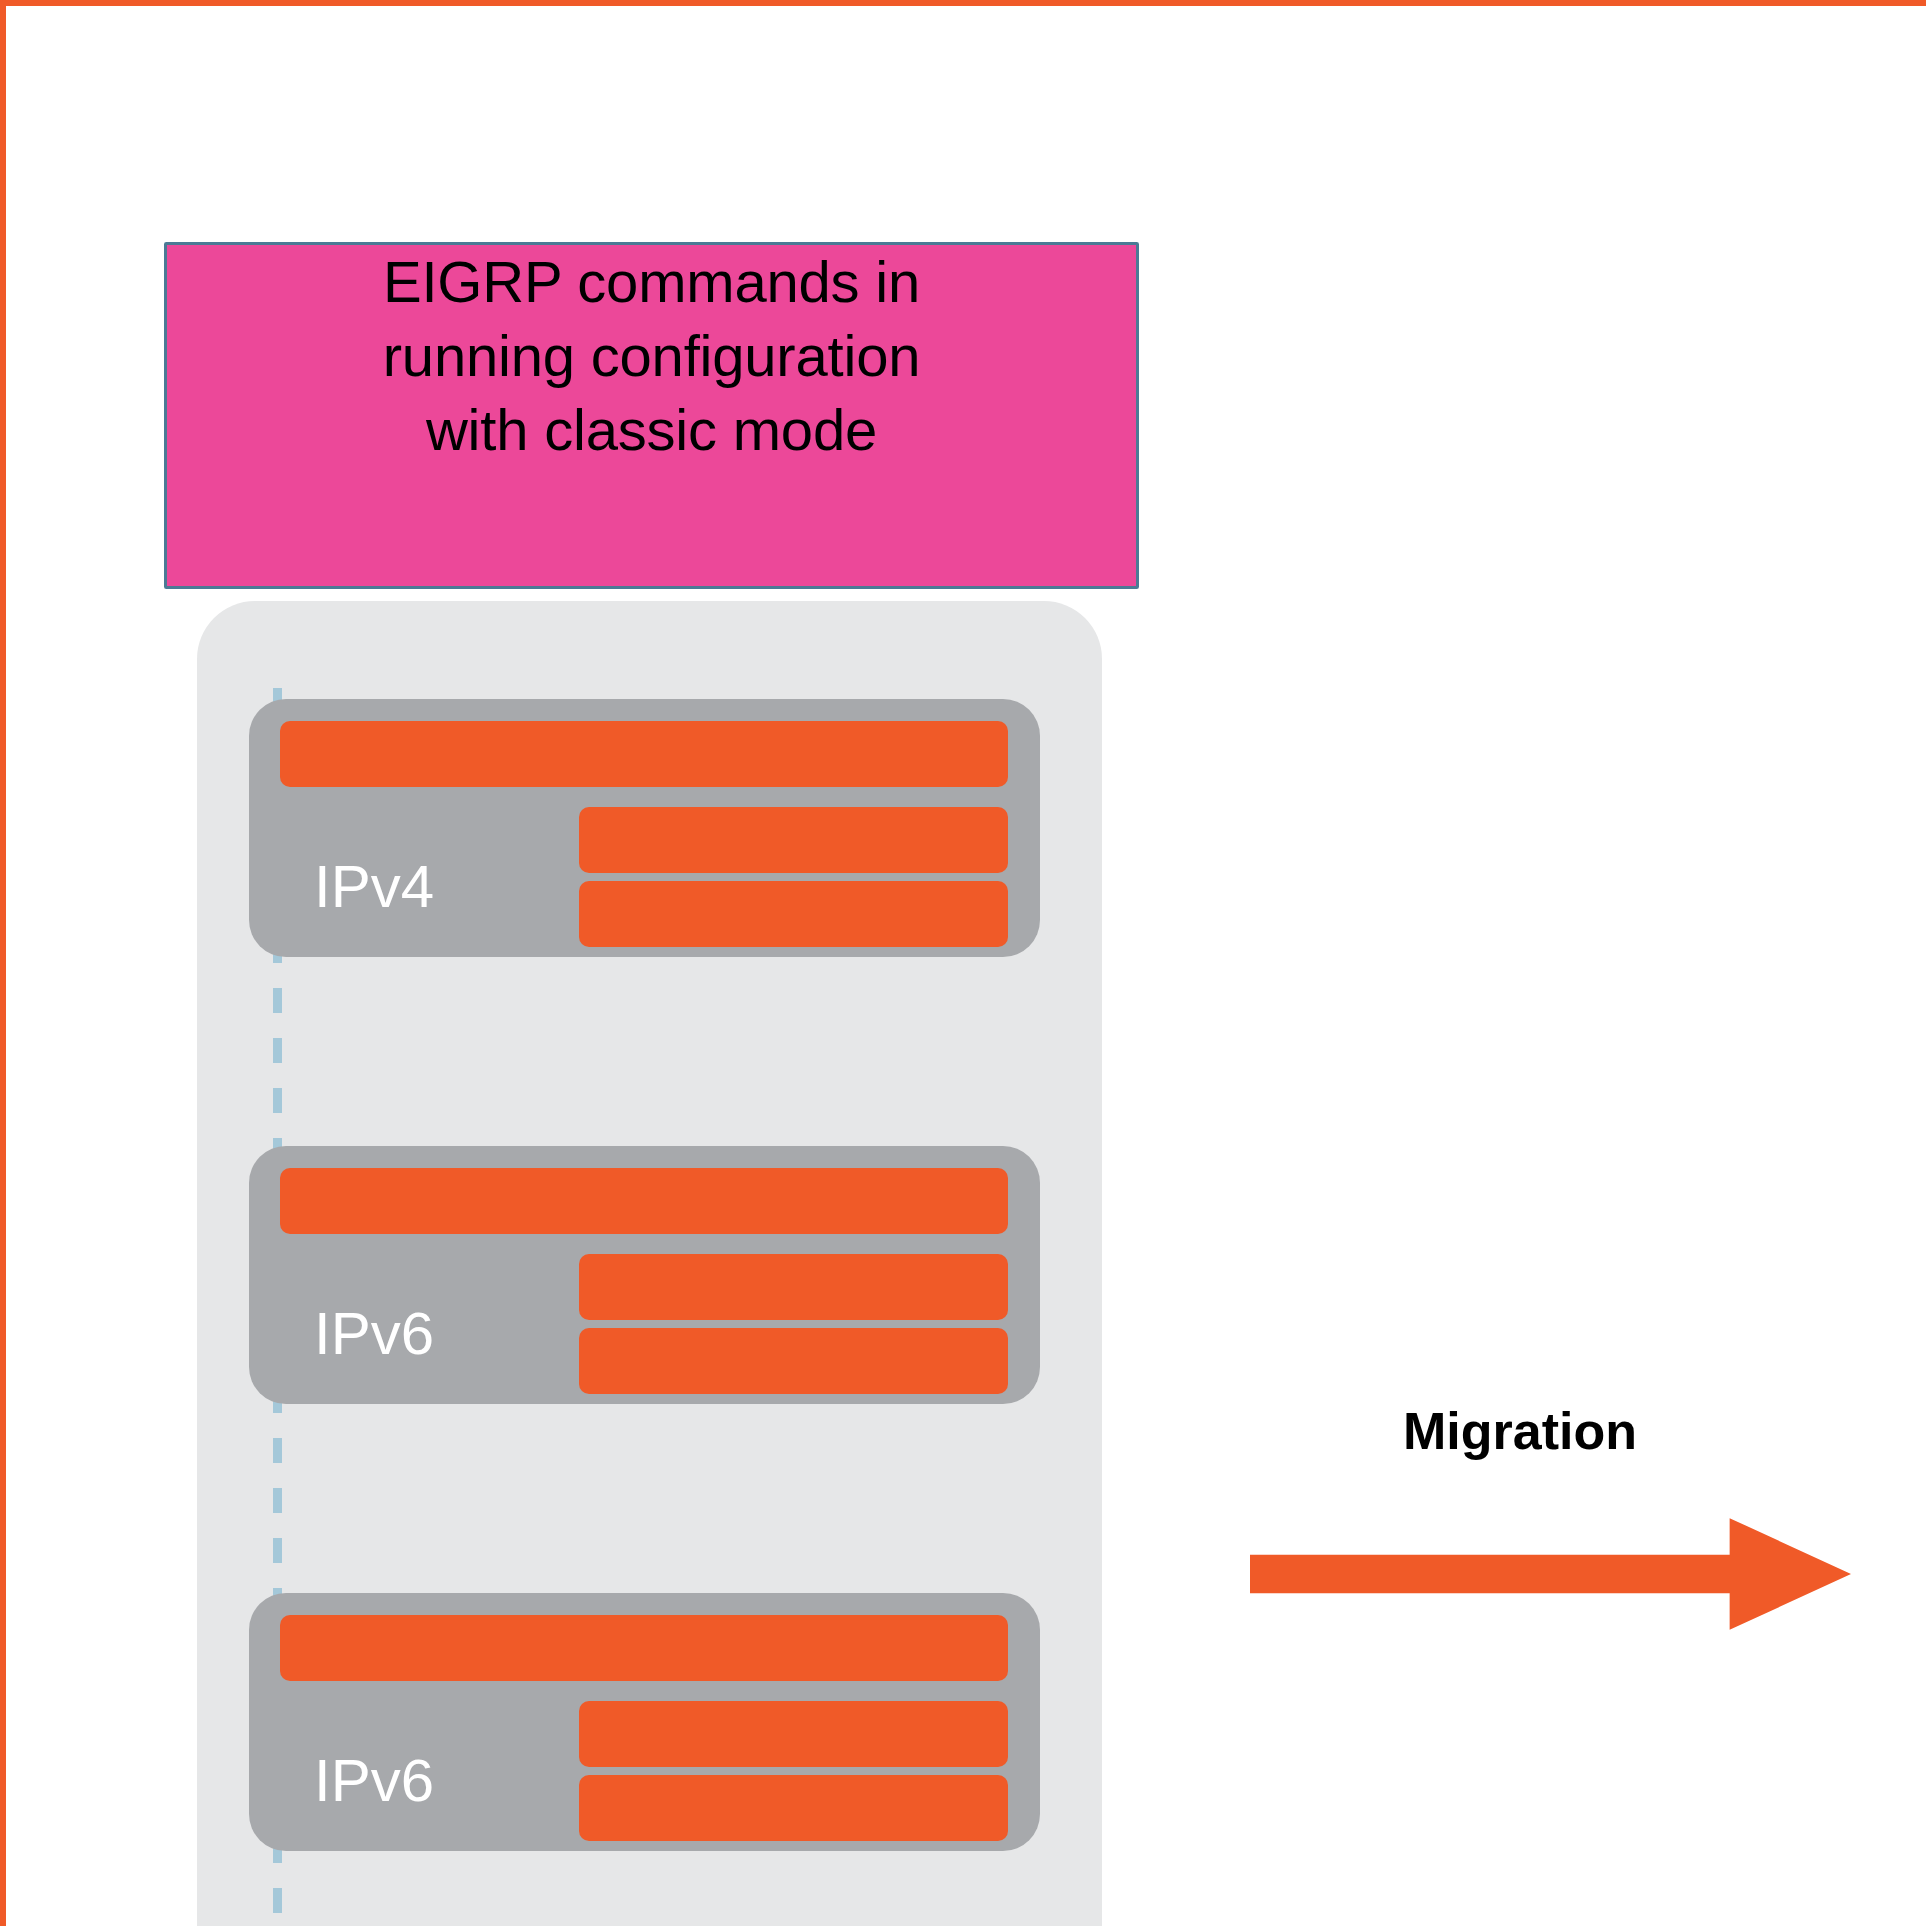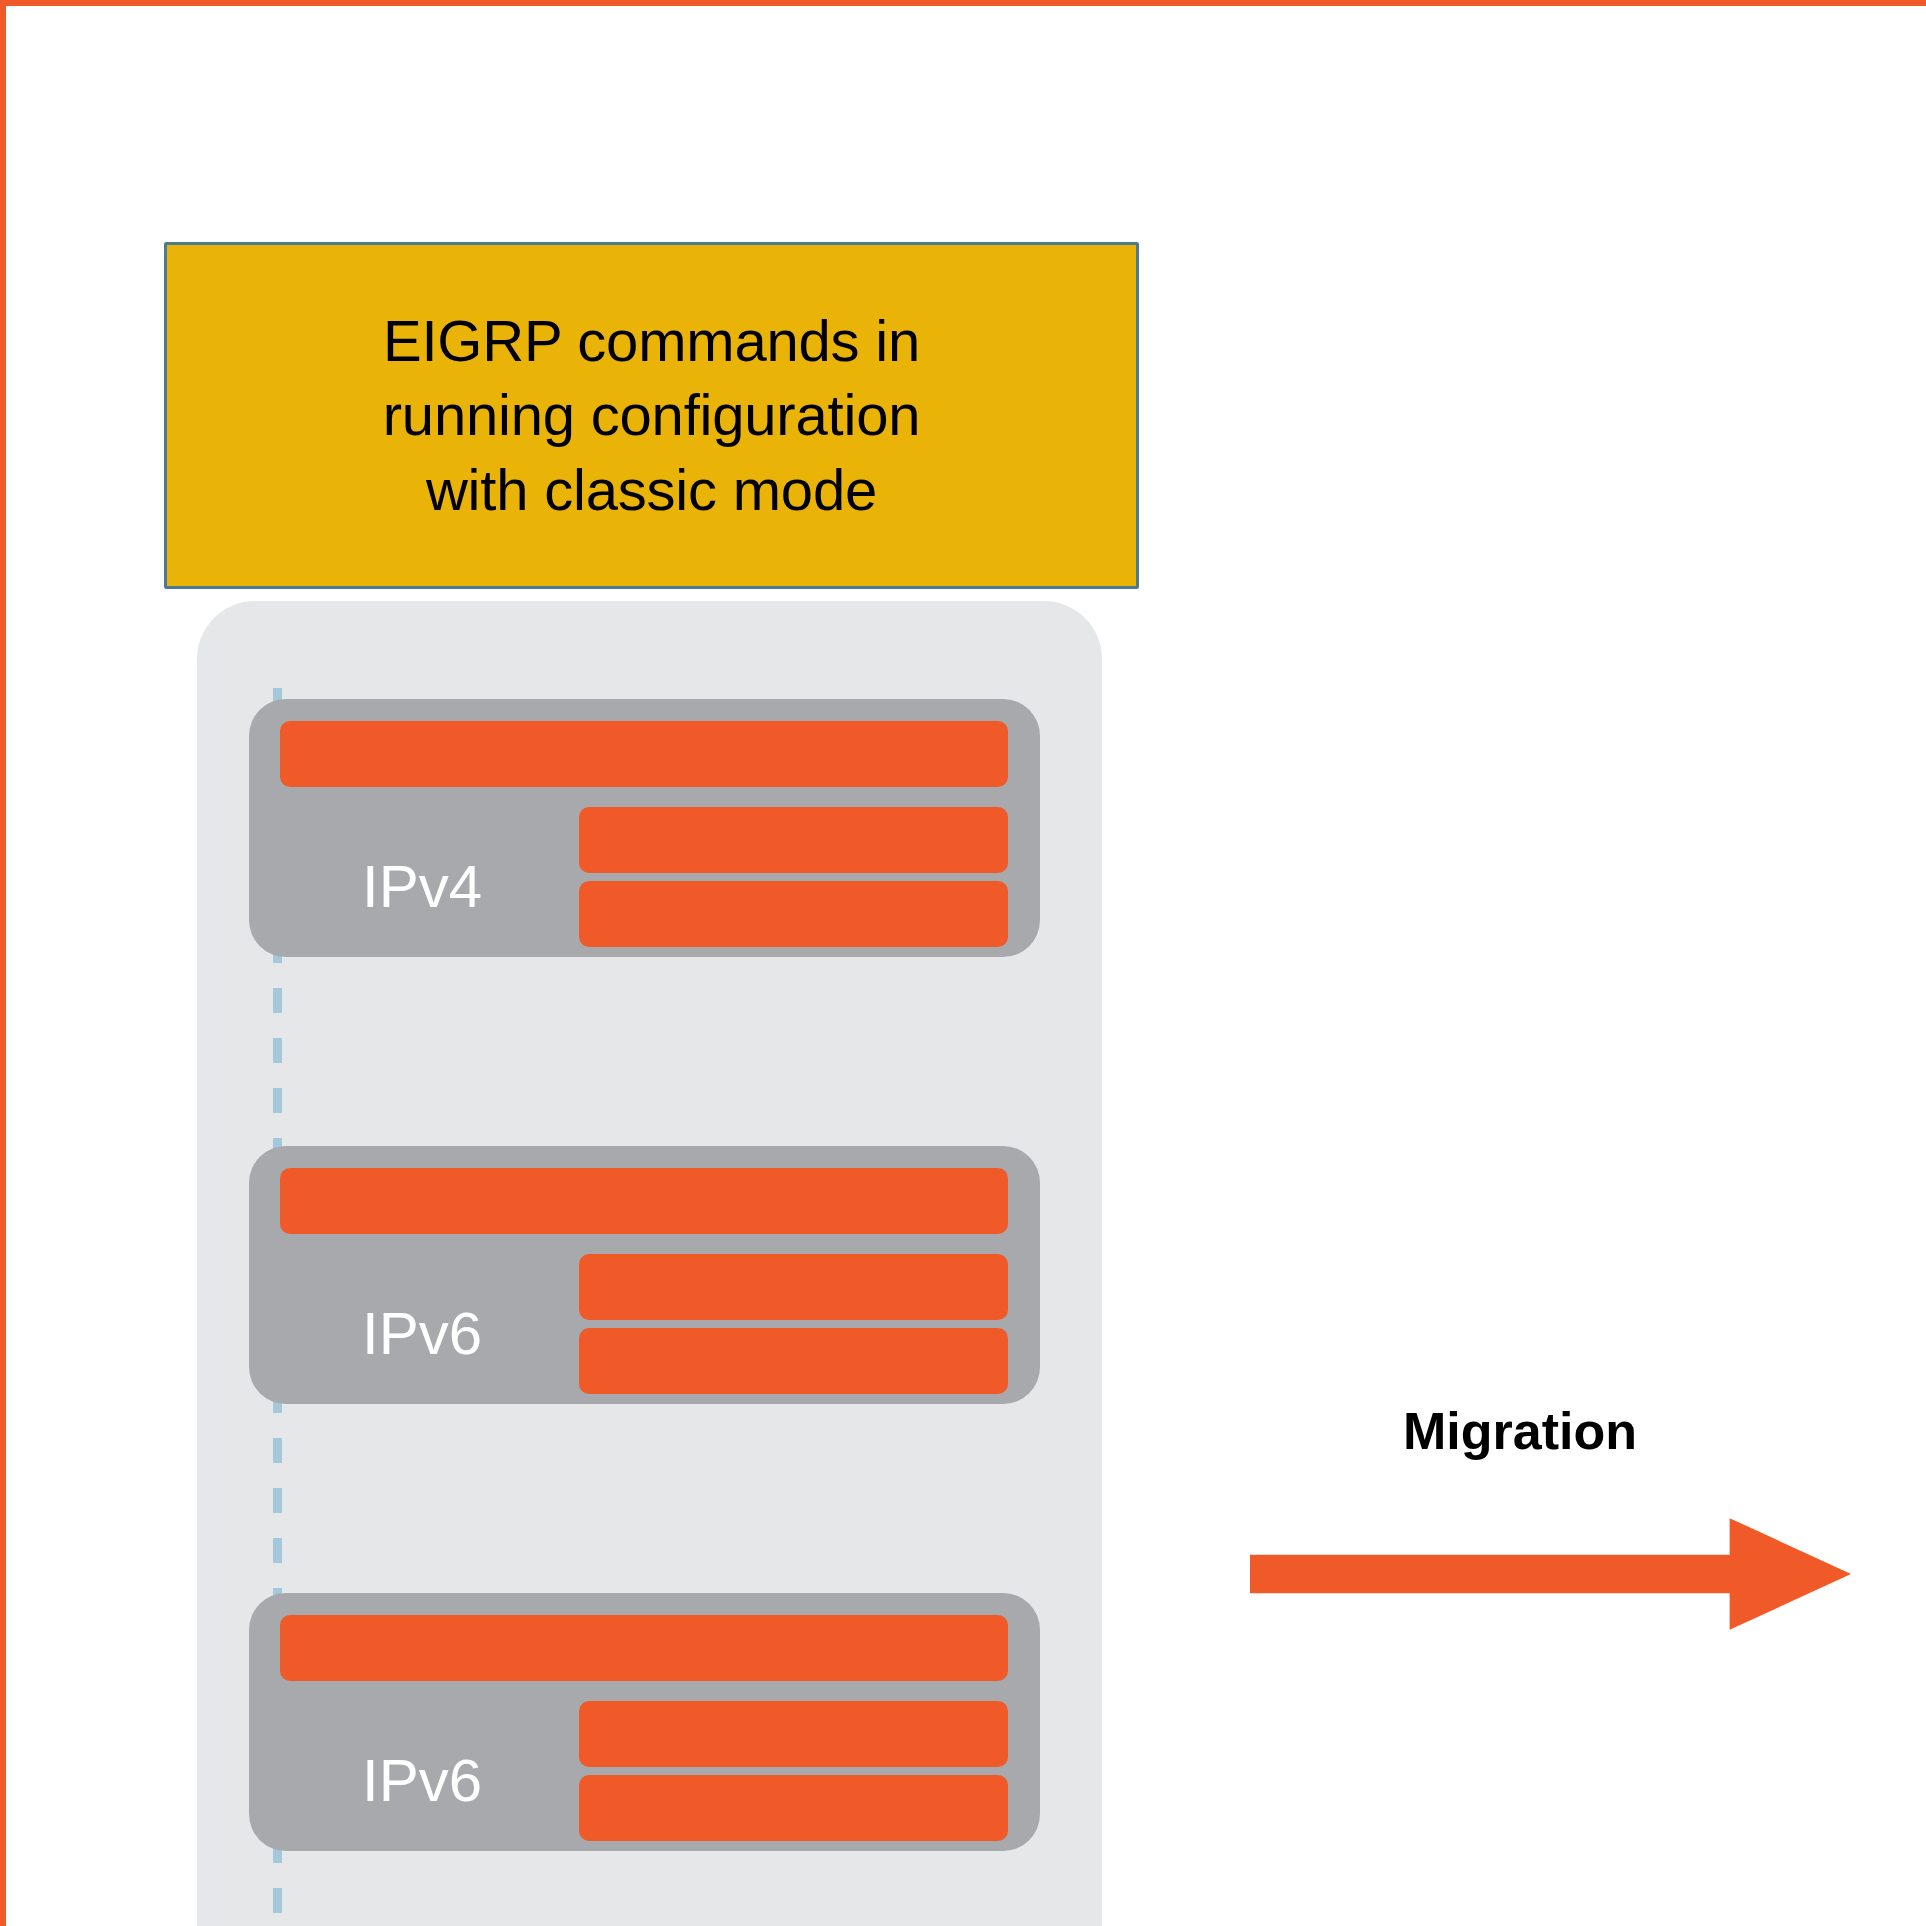--- a/index.html
+++ b/index.html
@@ -14,25 +14,25 @@
     width: 3082px; height: 2408px;
     background: #ffffff;
     box-sizing: border-box;
     border: 6.5px solid #F05A28;
   }
 
   
   .title-box {
     position: absolute;
     box-sizing: border-box;
-    background: #eab308;
+    background: #ec4899;
     border: 3.5px solid #4B7A95;
     border-radius: 2.3px;
     display: flex;
-    align-items: center;
+    align-items: flex-start;
     justify-content: center;
     text-align: center;
   }
   .title-box .title-text {
     font-size: 58px;
     line-height: 1.28;
     color: #000000;
     font-weight: 400;
     letter-spacing: -0.2px;
     padding: 0 15.4px;
@@ -62,21 +62,21 @@
     position: absolute;
     background: #A7A9AC;
     border-radius: 37px;
   }
   .block .ip-label {
     position: absolute;
     color: #ffffff;
     font-size: 60px;
     line-height: 1.22;
     font-weight: 400;
-    text-align: center;
+    text-align: left;
     white-space: pre-line;
   }
   .bar {
     position: absolute;
     background: #F05A28;
     border-radius: 10px;
   }
 
   
   .lblock { left: 243px; width: 791px; height: 258px; }

